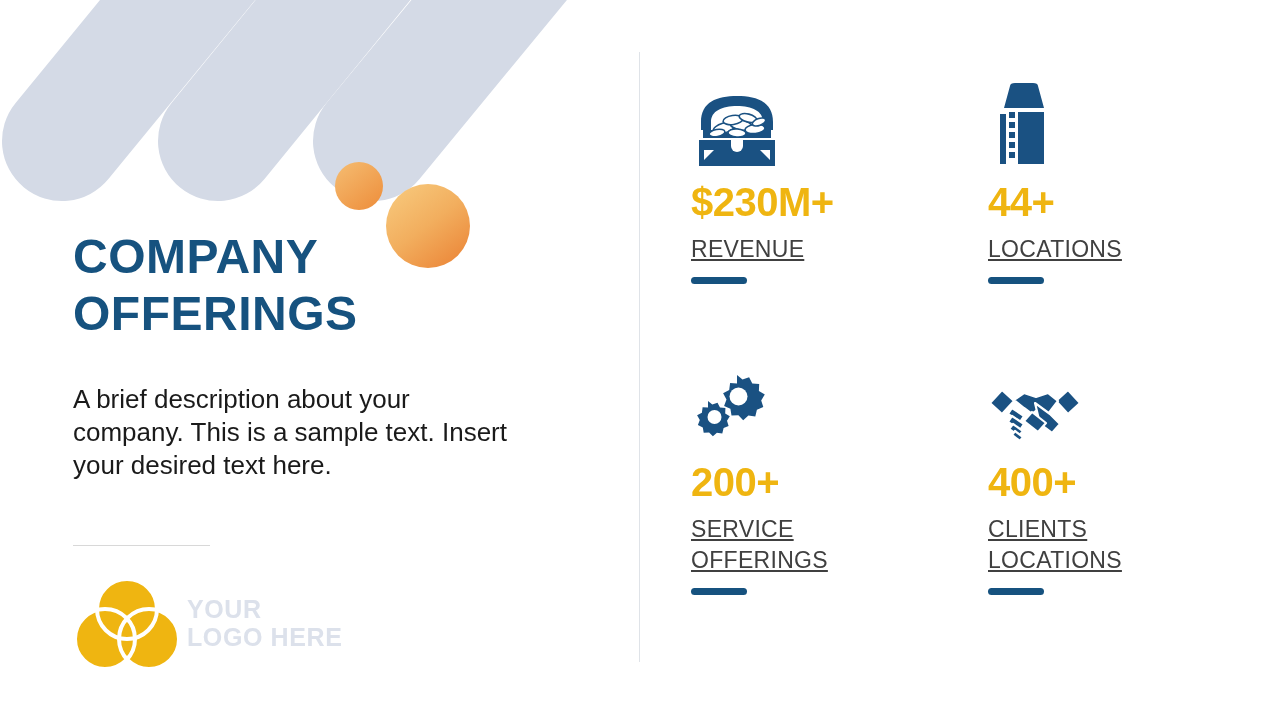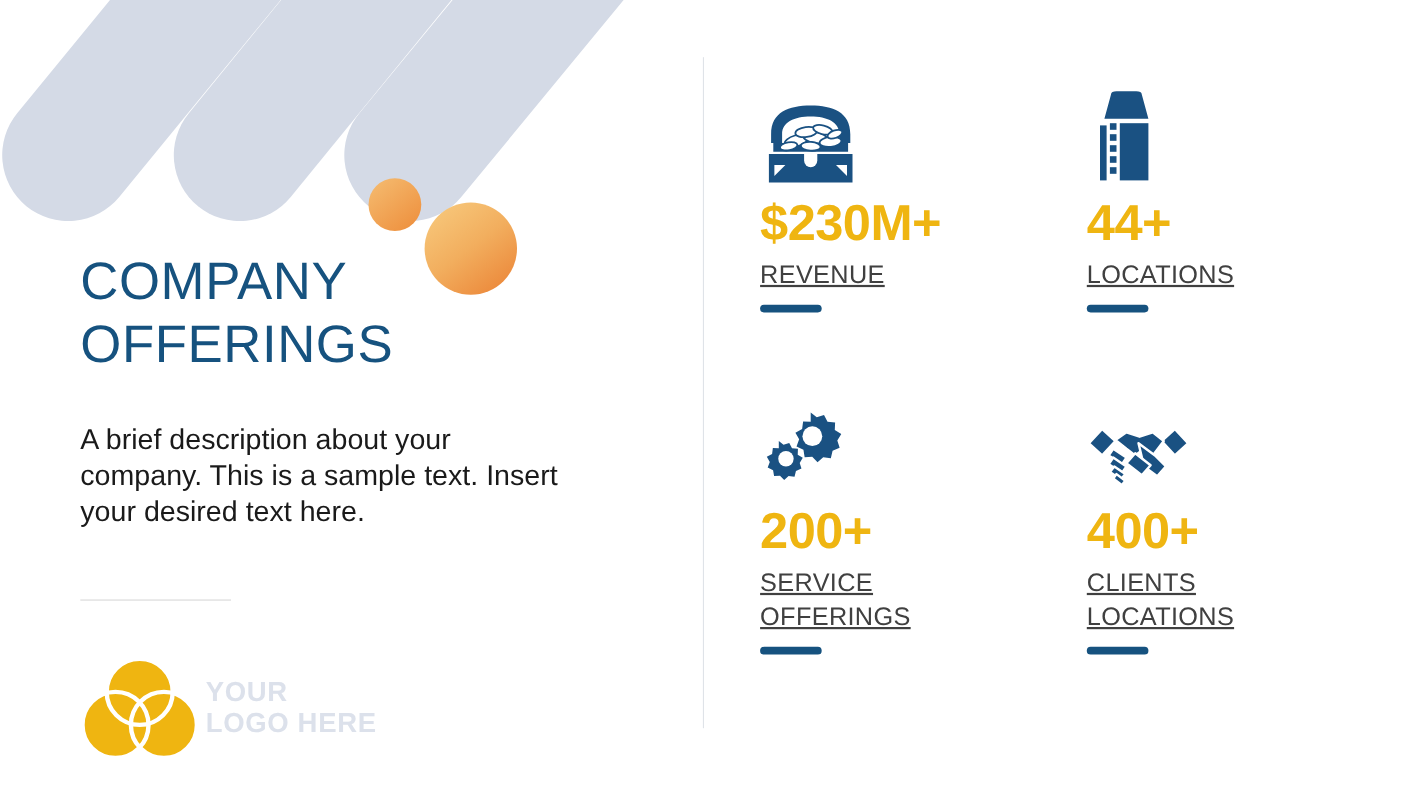--- a/index.html
+++ b/index.html
@@ -38,21 +38,21 @@
     height: 720px;
   }
   #page-title {
     position: absolute;
     left: 0;
     top: 228px;
     width: 520px;
     margin: 0;
     font-size: 48px;
     line-height: 57px;
-    font-weight: normal;
+    font-weight: bold;
     color: #16527f;
     letter-spacing: 0.5px;
   }
   #page-title .tl { display: block; }
 
   #description {
     position: absolute;
     left: 0;
     top: 383px;
     width: 452px;
@@ -68,21 +68,21 @@
     left: 0;
     top: 545px;
     width: 137px;
     height: 1px;
     background: #d8d8d8;
   }
 
   .logo-block {
     position: absolute;
     left: 0;
-    top: 595px;
+    top: 575px;
     display: flex;
     align-items: center;
   }
   .logo-mark { width: 108px; height: 96px; flex: none; }
   .logo-text {
     margin-left: 6px;
     font-size: 25px;
     line-height: 28px;
     font-weight: bold;
     color: #dce1eb;
@@ -111,21 +111,21 @@
     grid-template-rows: 280px 280px;
   }
   .stat { position: relative; }
   .stat-icon {
     height: 86px;
     display: flex;
     align-items: flex-end;
     margin-bottom: 8px;
   }
   .stat-value {
-    font-size: 46px;
+    font-size: 40px;
     line-height: 52px;
     font-weight: bold;
     color: #efb511;
     letter-spacing: -0.5px;
   }
   .stat-label {
     margin-top: 6px;
     font-size: 23px;
     line-height: 31px;
     color: #404040;

